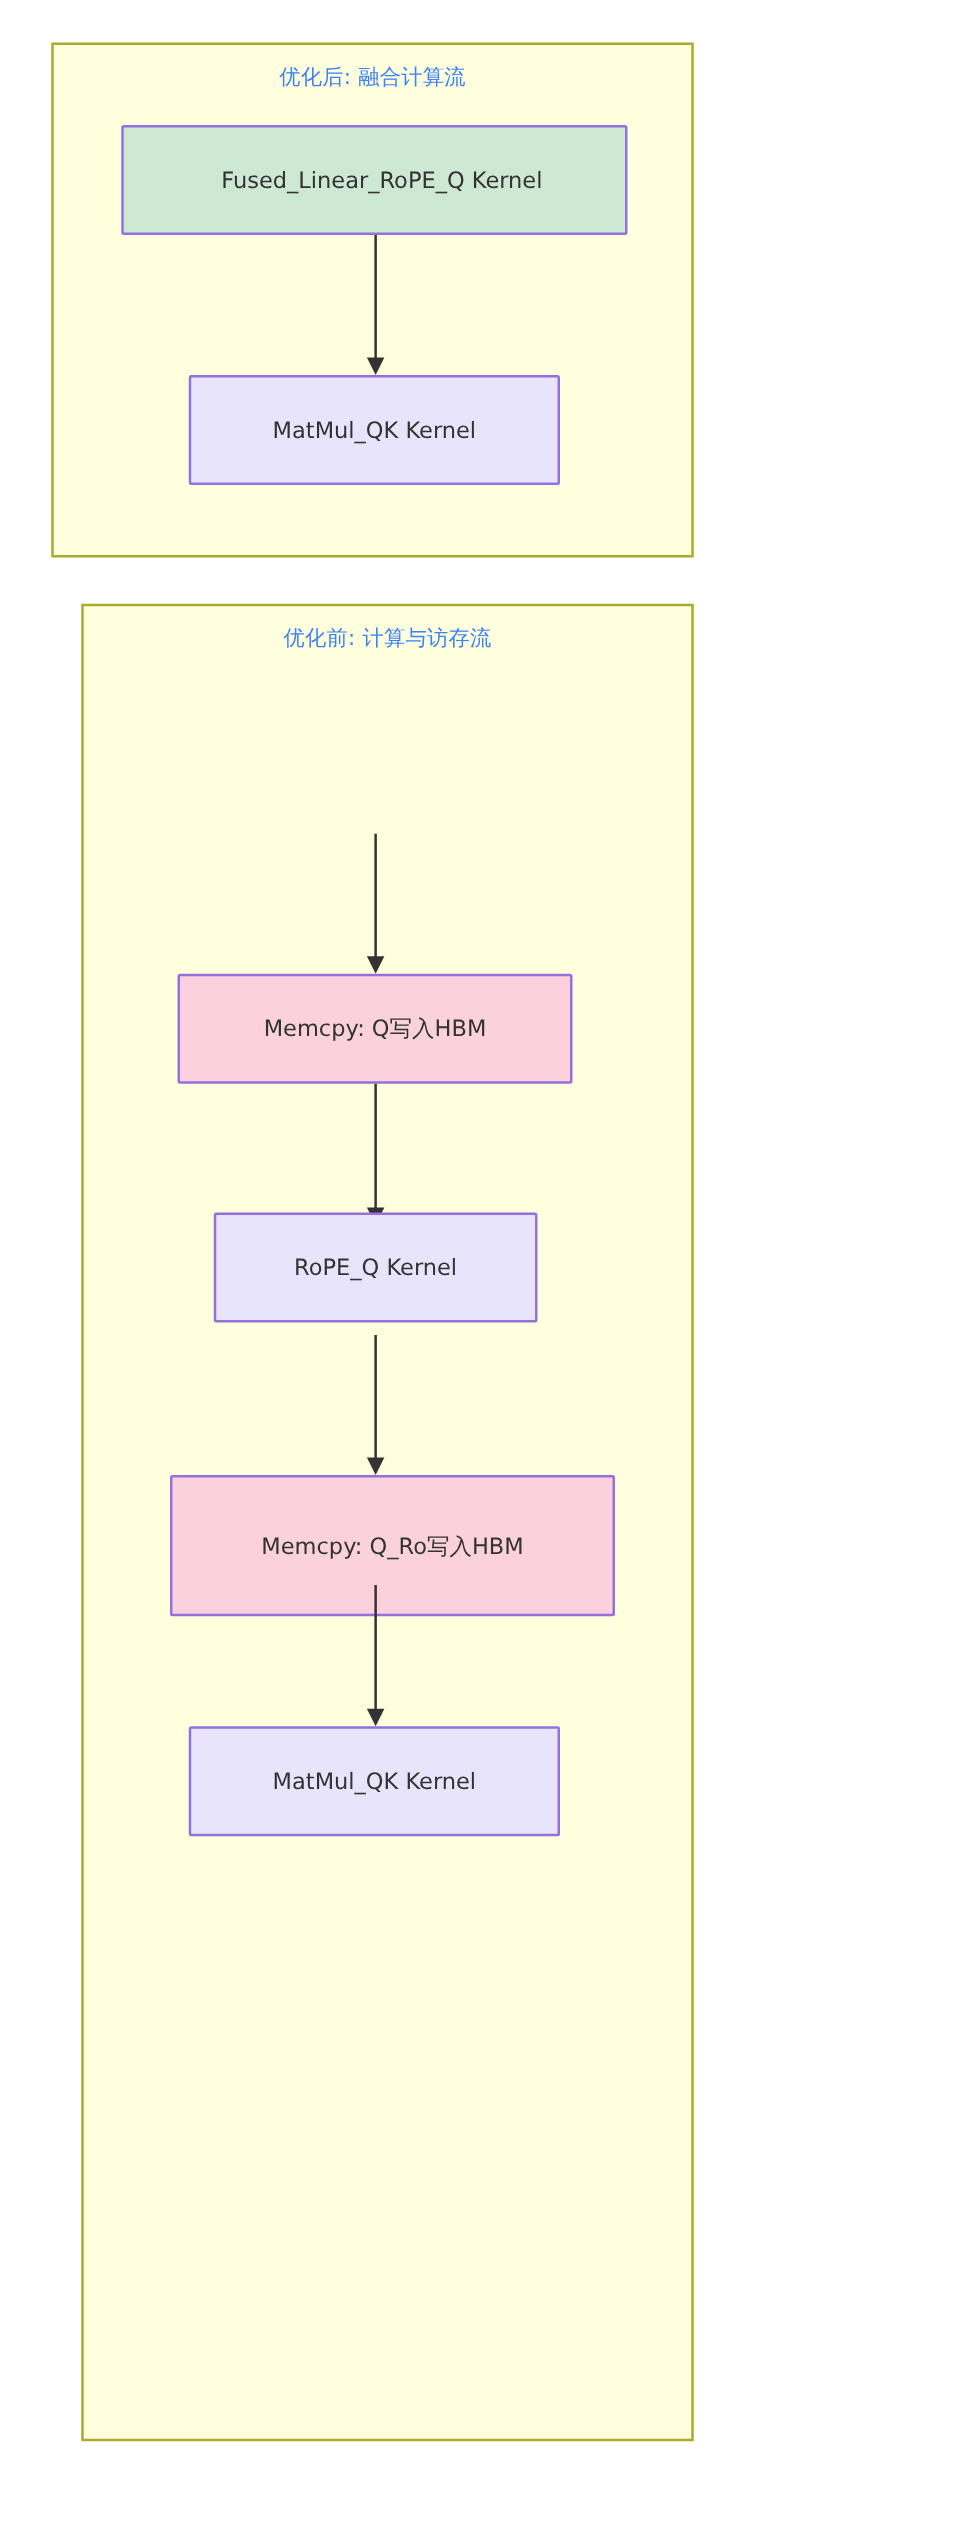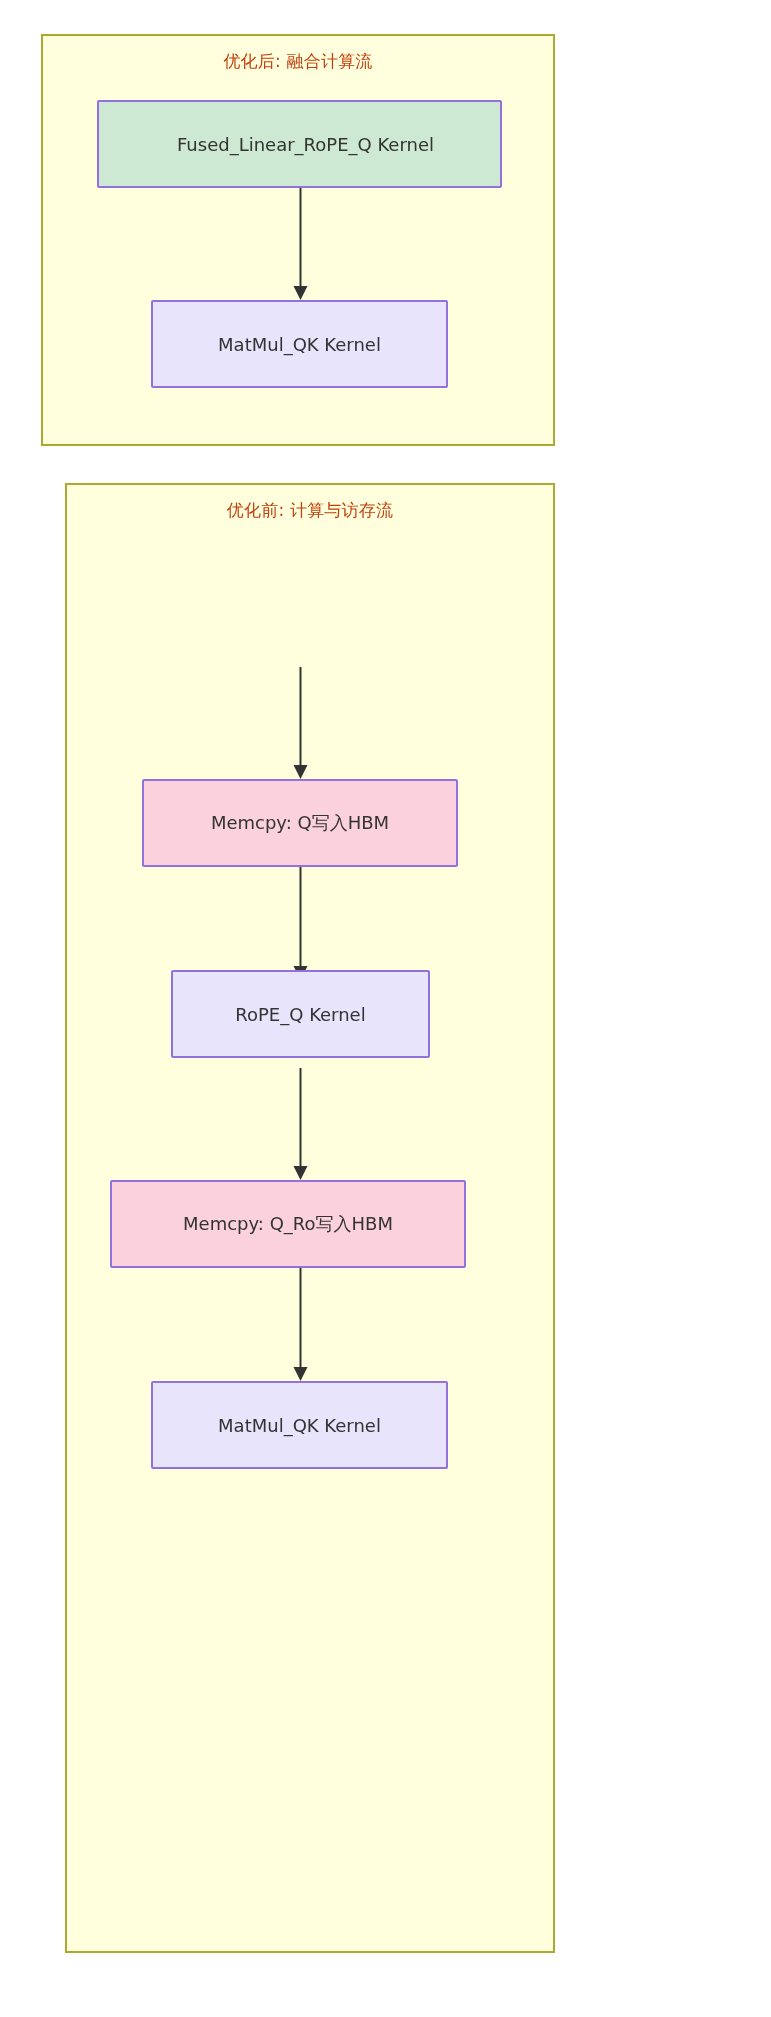--- a/index.html
+++ b/index.html
@@ -30,21 +30,21 @@
     background: #ffffde;
     border: 2px solid #aaaa33;
     box-sizing: border-box;
   }
   .subgraph-title {
     position: absolute;
     left: 0;
     right: 0;
     text-align: center;
     font-size: 17px;
-    color: #c2410c;
+    color: #3b82f6;
     letter-spacing: 0.2px;
     white-space: nowrap;
   }
 
   #subgraph-after {
     left: 41px;
     top: 34px;
     width: 514px;
     height: 412px;
   }
@@ -111,24 +111,24 @@
     height: 88px;
     align-items: center;
   }
   #node-rope-q {
     left: 171px;
     top: 970px;
     width: 259px;
     height: 88px;
   }
   #node-memcpy-qro {
-    left: 110px;
+    left: 136px;
     top: 1180px;
     width: 356px;
-    height: 88px;
+    height: 113px;
   }
   #node-matmul-before {
     left: 151px;
     top: 1381px;
     width: 297px;
     height: 88px;
   }
 
   
   .edge {

